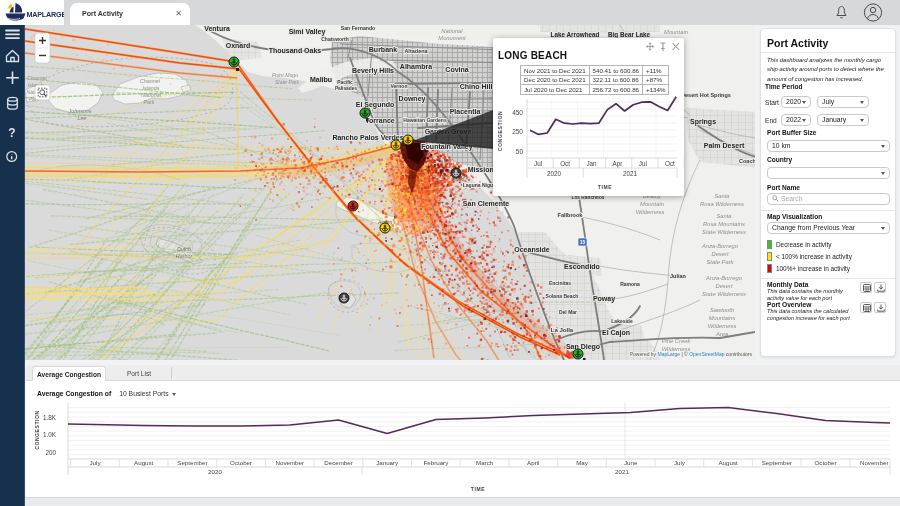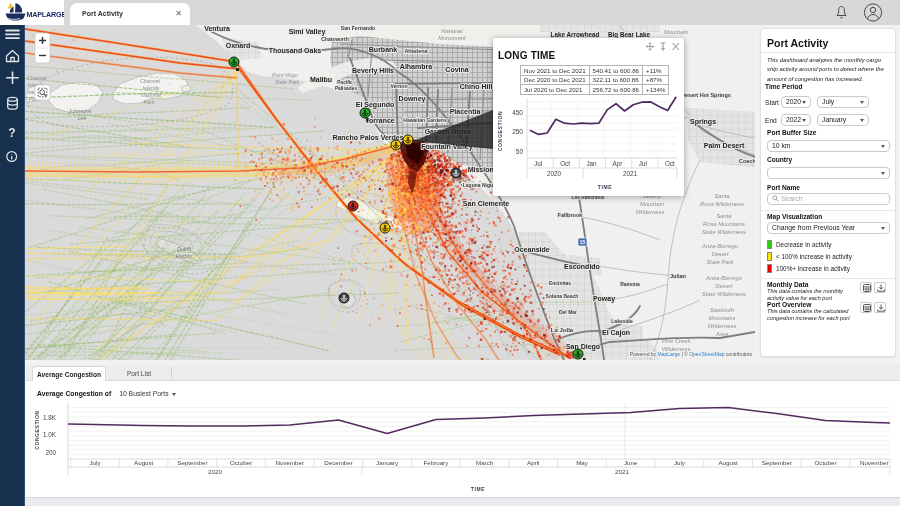--- a/index.html
+++ b/index.html
@@ -902,21 +902,21 @@
         <line x1="37" y1="48" x2="48" y2="48" stroke="#e2e2e2" stroke-width="0.8"></line>
         <path d="M42.5,37 v7 M39,40.5 h7" stroke="#333" stroke-width="1.4"></path>
         <path d="M39,55.5 h7" stroke="#333" stroke-width="1.4"></path>
         <rect x="35" y="85" width="15" height="15" rx="3" fill="#fff" stroke="#c4c4c4" stroke-width="0.7"></rect>
         <rect x="38.2" y="88.2" width="8.6" height="8.6" fill="none" stroke="#444" stroke-width="0.9" stroke-dasharray="1.6,1.3"></rect>
         <circle cx="42.2" cy="92.2" r="2.4" fill="none" stroke="#444" stroke-width="0.9"></circle>
         <line x1="43.9" y1="93.9" x2="46.3" y2="96.3" stroke="#444" stroke-width="1.1"></line>
       </g>
     </svg></div>
 <div id="popup">
-    <h1>LONG TIME</h1>
+    <h1>LONG BEACH</h1>
     <svg id="picosvg" width="34" height="10" style="position:absolute;right:4px;top:4px">
       <g stroke="#9b9b9b" stroke-width="1" fill="none">
         <path d="M4,0.8 V8.2 M0.3,4.5 H7.7 M4,0.8 l-1.2,1.2 M4,0.8 l1.2,1.2 M4,8.2 l-1.2,-1.2 M4,8.2 l1.2,-1.2 M0.3,4.5 l1.2,-1.2 M0.3,4.5 l1.2,1.2 M7.7,4.5 l-1.2,-1.2 M7.7,4.5 l-1.2,1.2"></path>
         <path d="M14.5,1 h5 M17,1 v5.5 M15.2,6.5 h3.6 M17,6.5 v2.5" stroke-width="1.1"></path>
         <path d="M26.5,1 L33,8 M33,1 L26.5,8" stroke-width="1.1"></path>
       </g>
     </svg>
     <table id="ptable">
       <tbody>
         <tr>

